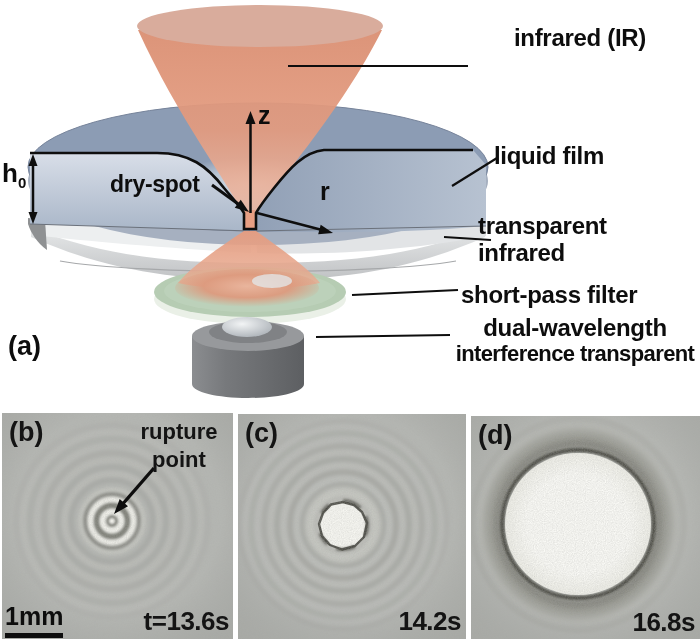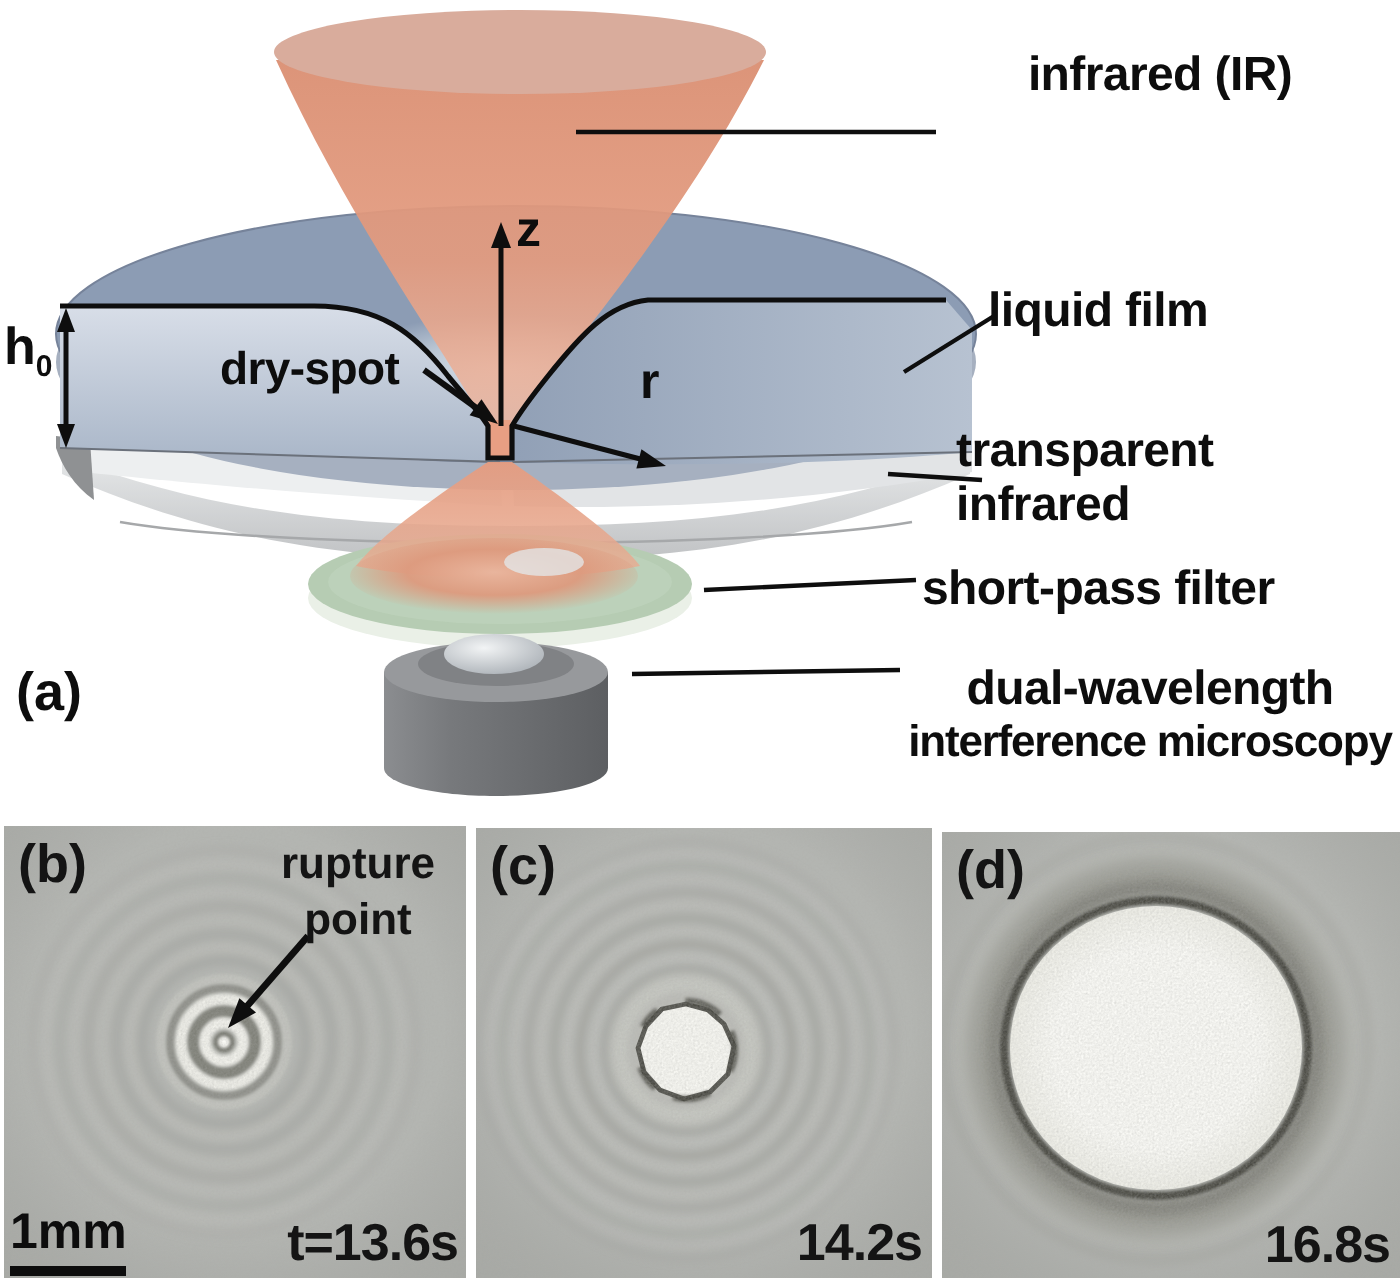--- a/index.html
+++ b/index.html
@@ -179,23 +179,23 @@
 
   <div class="lbl" style="left:462px;top:24px;width:236px;text-align:center">
     <div>infrared (IR)</div>
   </div>
   <div class="lbl" style="left:494px;top:142px">liquid film</div>
   <div class="lbl" style="left:478px;top:212px;width:220px;text-align:left;line-height:27px">
     <div>transparent</div>
     <div>infrared</div>
   </div>
   <div class="lbl" style="left:461px;top:281px">short-pass filter</div>
-  <div class="lbl" style="left:450px;top:332px;width:250px;text-align:center;line-height:26px">
+  <div class="lbl" style="left:450px;top:315px;width:250px;text-align:center;line-height:26px">
     <div>dual-wavelength</div>
-    <div class="tight">interference microscopy</div>
+    <div class="tight">interference transparent</div>
   </div>
   <div class="lbl" style="left:110px;top:170px;font-size:23px">dry-spot</div>
   <div class="lbl" style="left:258px;top:101px;font-size:25px">z</div>
   <div class="lbl" style="left:320px;top:177px;font-size:25px">r</div>
   <div class="lbl" style="left:2px;top:159px;font-size:26px;letter-spacing:0"><span>h</span><span class="sub">0</span></div>
   <div class="atag" style="left:8px;top:331px">(a)</div>
 
   <div class="photo" style="left:2px;top:413px;width:231px;height:226px">
     <svg width="231" height="226" viewBox="0 0 231 226">
       <rect x="0" y="0" width="231" height="226" fill="#b4b6b2"></rect>

